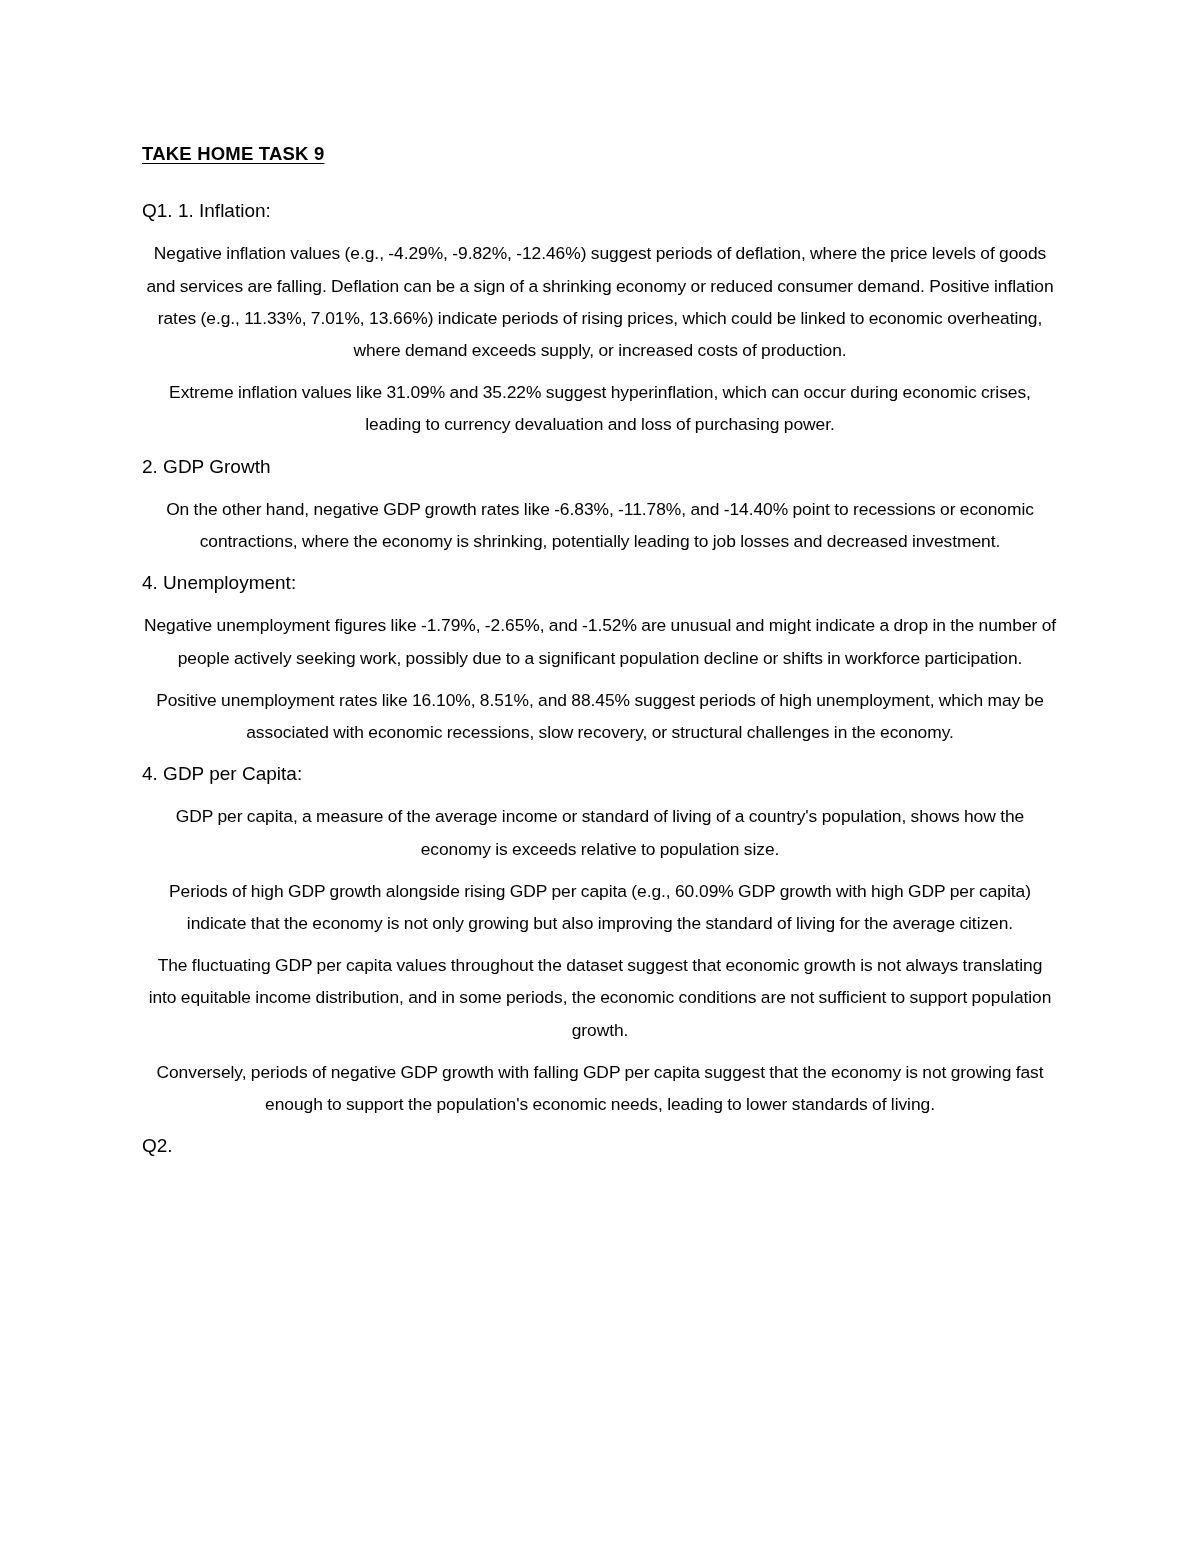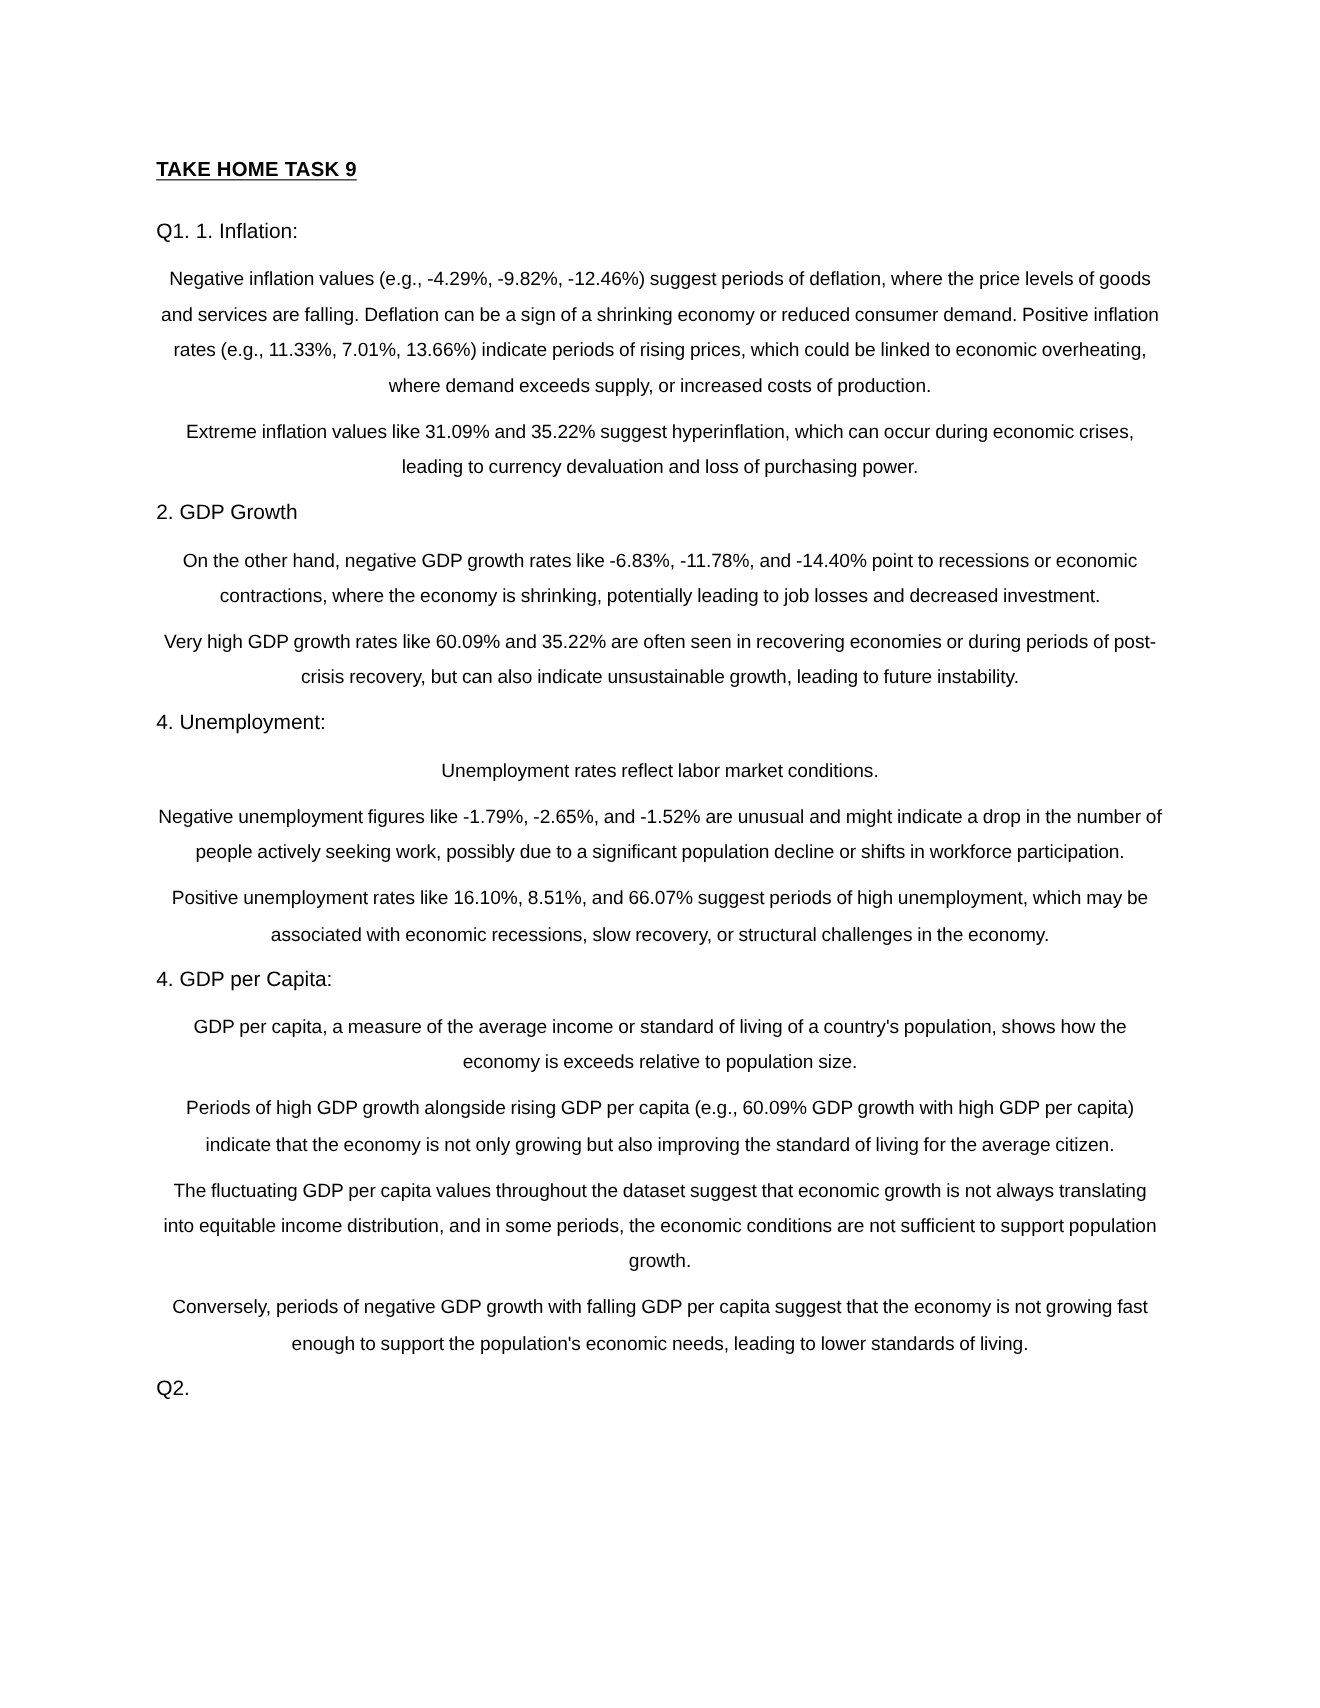--- a/index.html
+++ b/index.html
@@ -62,25 +62,23 @@
   <h1 class="doc-title">TAKE HOME TASK 9</h1>
 
   <div class="spacer-after-title"></div>
 
   <div id="doc-body">
       <p class="section-heading">Q1. 1. Inflation:</p>
       <p class="body-text">Negative inflation values (e.g., -4.29%, -9.82%, -12.46%) suggest periods of deflation, where the price levels of goods and services are falling. Deflation can be a sign of a shrinking economy or reduced consumer demand. Positive inflation rates (e.g., 11.33%, 7.01%, 13.66%) indicate periods of rising prices, which could be linked to economic overheating, where demand exceeds supply, or increased costs of production.</p>
       <p class="body-text">Extreme inflation values like 31.09% and 35.22% suggest hyperinflation, which can occur during economic crises, leading to currency devaluation and loss of purchasing power.</p>
       <p class="section-heading">2. GDP Growth</p>
       <p class="body-text">On the other hand, negative GDP growth rates like -6.83%, -11.78%, and -14.40% point to recessions or economic contractions, where the economy is shrinking, potentially leading to job losses and decreased investment.</p>
-      <p class="body-text">Very high GDP growth rates like 60.09% and 35.22% are often seen in recovering economies or during periods of post-crisis recovery, but can also indicate unsustainable growth, leading to future instability.</p>
       <p class="section-heading">4. Unemployment:</p>
-      <p class="body-text">Unemployment rates reflect labor market conditions.</p>
       <p class="body-text">Negative unemployment figures like -1.79%, -2.65%, and -1.52% are unusual and might indicate a drop in the number of people actively seeking work, possibly due to a significant population decline or shifts in workforce participation.</p>
-      <p class="body-text">Positive unemployment rates like 16.10%, 8.51%, and 66.07% suggest periods of high unemployment, which may be associated with economic recessions, slow recovery, or structural challenges in the economy.</p>
+      <p class="body-text">Positive unemployment rates like 16.10%, 8.51%, and 88.45% suggest periods of high unemployment, which may be associated with economic recessions, slow recovery, or structural challenges in the economy.</p>
       <p class="section-heading">4. GDP per Capita:</p>
       <p class="body-text">GDP per capita, a measure of the average income or standard of living of a country's population, shows how the economy is exceeds relative to population size.</p>
       <p class="body-text">Periods of high GDP growth alongside rising GDP per capita (e.g., 60.09% GDP growth with high GDP per capita) indicate that the economy is not only growing but also improving the standard of living for the average citizen.</p>
       <p class="body-text">The fluctuating GDP per capita values throughout the dataset suggest that economic growth is not always translating into equitable income distribution, and in some periods, the economic conditions are not sufficient to support population growth.</p>
       <p class="body-text">Conversely, periods of negative GDP growth with falling GDP per capita suggest that the economy is not growing fast enough to support the population's economic needs, leading to lower standards of living.</p>
       <p class="section-heading tail">Q2.</p>
     </div>
 
 </div>
 

